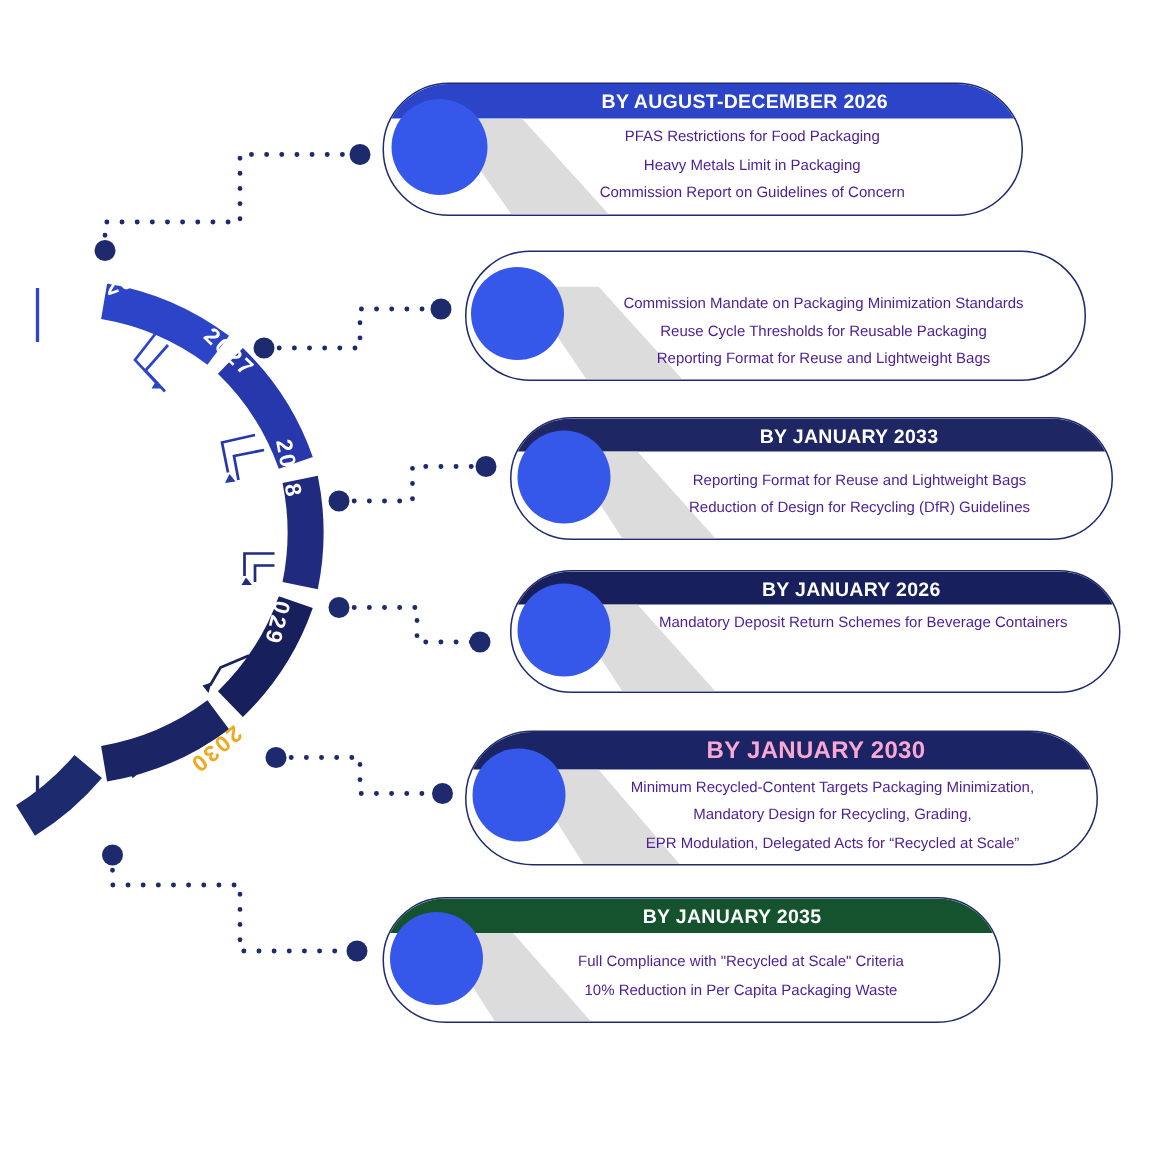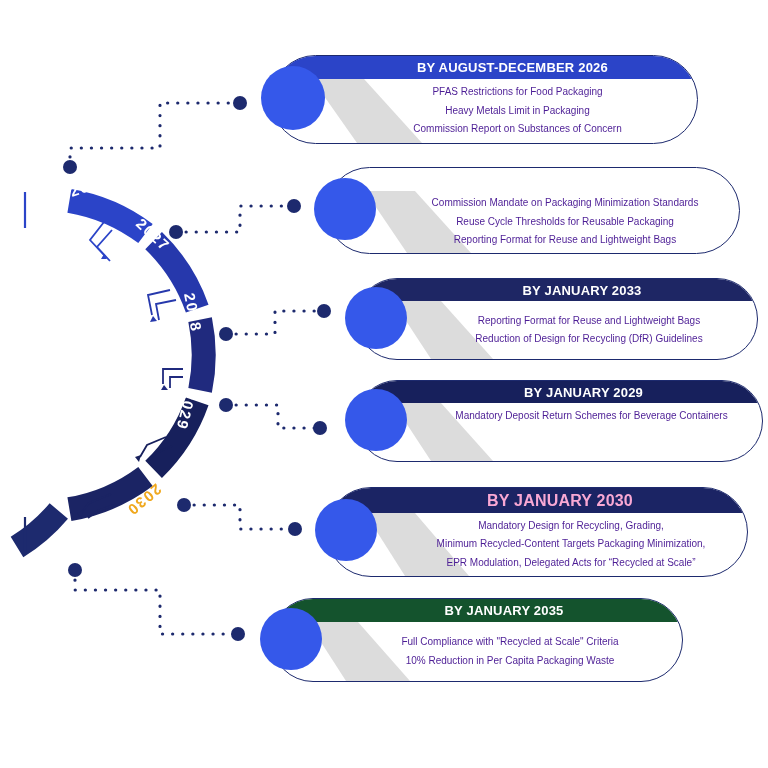--- a/index.html
+++ b/index.html
@@ -13,21 +13,21 @@
   #stage{position:absolute;inset:0;width:768px;height:768px;}
   #arcsvg{position:absolute;left:0;top:0;width:768px;height:768px;pointer-events:none;}
   #connsvg{position:absolute;left:0;top:0;width:768px;height:768px;pointer-events:none;}
 
   .card{
     position:absolute;
     box-sizing:border-box;
   }
   .card-shell{
     position:absolute;
-    left:16px;top:0;
+    left:0;top:0;
     width:100%;height:100%;
     background:#ffffff;
     border:1.4px solid #1d2a6e;
     border-radius:999px;
     overflow:hidden;
   }
   .card-header{
     position:absolute;
     left:0;top:0;
     width:100%;
@@ -169,21 +169,21 @@
       <div class="card-header" style="height:23px;background:#2b44c8;">
         <span class="card-header-text" style="color:#ffffff;font-size:13px;padding-left:56px;">BY AUGUST-DECEMBER 2026</span>
       </div>
       <svg class="shadow-wedge" style="left:0;top:23px;width:425px;height:64px;" viewBox="0 0 425 64">
         <path d="M 40 0 L 92 0 L 150 64 L 85 64 Z" fill="#dcdcdc"></path>
         <path d="M 8 12 a 30 30 0 0 0 40 45 L 70 64 L 20 64 Z" fill="#dcdcdc" opacity="0"></path>
       </svg>
       <div class="card-body" style="top:23px;height:64px;padding-left:82px;padding-right:16px;">
         <div class="card-line">PFAS Restrictions for Food Packaging</div>
         <div class="card-line">Heavy Metals Limit in Packaging</div>
-        <div class="card-line">Commission Report on Substances of Concern</div>
+        <div class="card-line">Commission Report on Guidelines of Concern</div>
       </div>
     </div>
     <div class="bullet-circle" style="left:6px;top:11px;width:64px;height:64px;"></div>
   </div>
 
   <div class="card" style="left:310px;top:167px;width:412px;height:85px;">
     <div class="card-shell">
       <svg class="shadow-wedge" style="left:0;top:23px;width:412px;height:62px;" viewBox="0 0 412 62">
         <path d="M 38 0 L 88 0 L 144 62 L 80 62 Z" fill="#dcdcdc"></path>
       </svg>
@@ -208,43 +208,43 @@
         <div class="card-line">Reporting Format for Reuse and Lightweight Bags</div>
         <div class="card-line">Reduction of Design for Recycling (DfR) Guidelines</div>
       </div>
     </div>
     <div class="bullet-circle" style="left:5px;top:9px;width:62px;height:62px;"></div>
   </div>
 
   <div class="card" style="left:340px;top:380px;width:405px;height:80px;">
     <div class="card-shell">
       <div class="card-header" style="height:22px;background:#17205c;">
-        <span class="card-header-text" style="color:#ffffff;font-size:13px;padding-left:48px;">BY JANUARY 2029</span>
+        <span class="card-header-text" style="color:#ffffff;font-size:13px;padding-left:48px;">BY JANUARY 2026</span>
       </div>
       <svg class="shadow-wedge" style="left:0;top:22px;width:405px;height:58px;" viewBox="0 0 405 58">
         <path d="M 36 0 L 84 0 L 136 58 L 74 58 Z" fill="#dcdcdc"></path>
       </svg>
       <div class="card-body" style="top:22px;height:58px;padding-left:78px;padding-right:14px;justify-content:flex-start;padding-top:4px;">
         <div class="card-line">Mandatory Deposit Return Schemes for Beverage Containers</div>
       </div>
     </div>
     <div class="bullet-circle" style="left:5px;top:9px;width:62px;height:62px;"></div>
   </div>
 
   <div class="card" style="left:310px;top:487px;width:420px;height:88px;">
     <div class="card-shell">
       <div class="card-header" style="height:25px;background:#1b2464;">
         <span class="card-header-text" style="color:#f9a8d4;font-size:16px;padding-left:46px;">BY JANUARY 2030</span>
       </div>
       <svg class="shadow-wedge" style="left:0;top:25px;width:420px;height:63px;" viewBox="0 0 420 63">
         <path d="M 38 0 L 88 0 L 142 63 L 78 63 Z" fill="#dcdcdc"></path>
       </svg>
       <div class="card-body" style="top:25px;height:63px;padding-left:78px;padding-right:10px;">
+        <div class="card-line">Minimum Recycled-Content Targets Packaging Minimization,</div>
         <div class="card-line">Mandatory Design for Recycling, Grading,</div>
-        <div class="card-line">Minimum Recycled-Content Targets Packaging Minimization,</div>
         <div class="card-line">EPR Modulation, Delegated Acts for “Recycled at Scale”</div>
       </div>
     </div>
     <div class="bullet-circle" style="left:5px;top:12px;width:62px;height:62px;"></div>
   </div>
 
   <div class="card" style="left:255px;top:598px;width:410px;height:82px;">
     <div class="card-shell">
       <div class="card-header" style="height:23px;background:#14532d;">
         <span class="card-header-text" style="color:#ffffff;font-size:13px;padding-left:54px;">BY JANUARY 2035</span>

